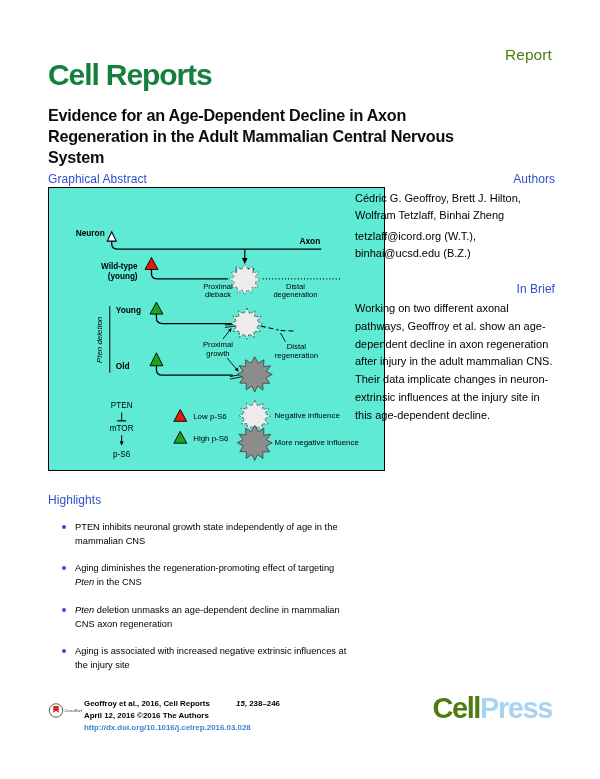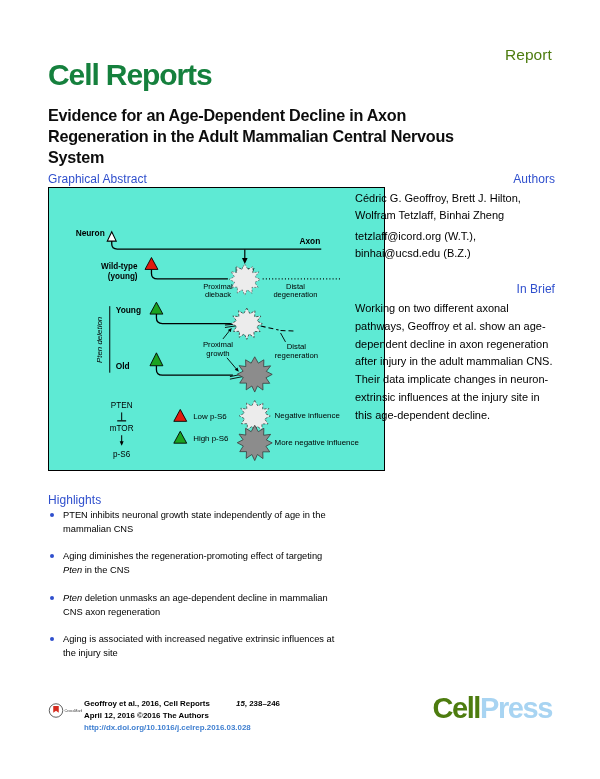--- a/index.html
+++ b/index.html
@@ -210,21 +210,21 @@
 
         <g transform="translate(180,256)">
           <use href="#burst-dark" fill="#8c8c8c" stroke="#3a3a3a" stroke-width="0.8"></use>
         </g>
         <text x="200" y="259" font-family="Liberation Sans, sans-serif" font-size="8">More negative influence</text>
       </g>
     </svg>
   </div>
 
   <div class="sec-head hl-head">Highlights</div>
-  <ul class="hl-list" style="list-style:none;margin:0;padding:0">
+  <ul class="hl-list" style="list-style:none;margin:12px;padding:0">
     <li class="hl-item"><span>PTEN inhibits neuronal growth state independently of age in the mammalian CNS</span><i></i><span></span></li>
     <li class="hl-item"><span>Aging diminishes the regeneration-promoting effect of targeting </span><i>Pten</i><span> in the CNS</span></li>
     <li class="hl-item"><span></span><i>Pten</i><span> deletion unmasks an age-dependent decline in mammalian CNS axon regeneration</span></li>
     <li class="hl-item"><span>Aging is associated with increased negative extrinsic influences at the injury site</span><i></i><span></span></li>
   </ul>
 
   <div class="rc rc-authors">
     <div class="sec-head rc-head">Authors</div>
     <div class="rc-body">Cédric G. Geoffroy, Brett J. Hilton, Wolfram Tetzlaff, Binhai Zheng</div>
   </div>

